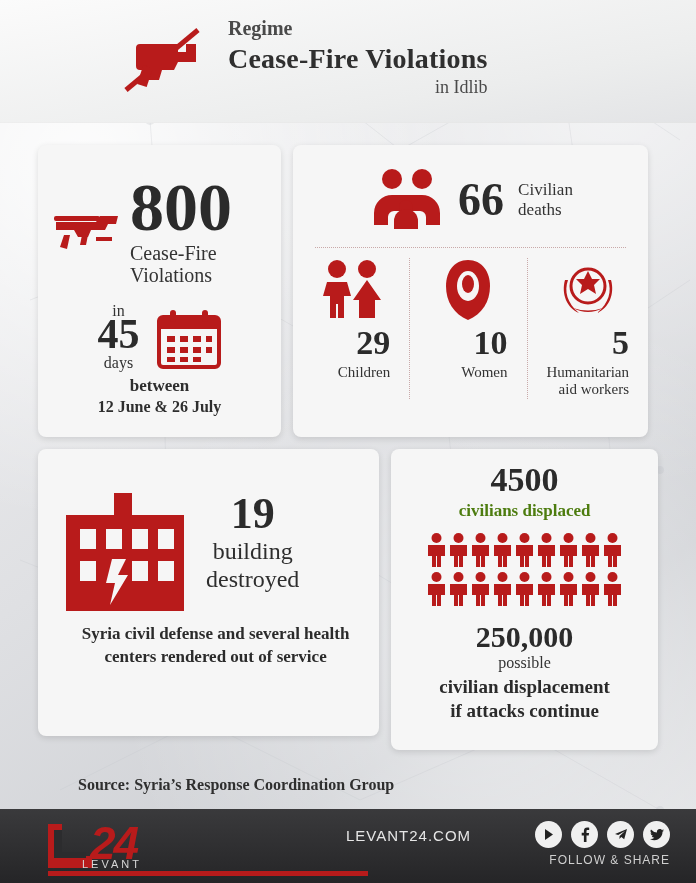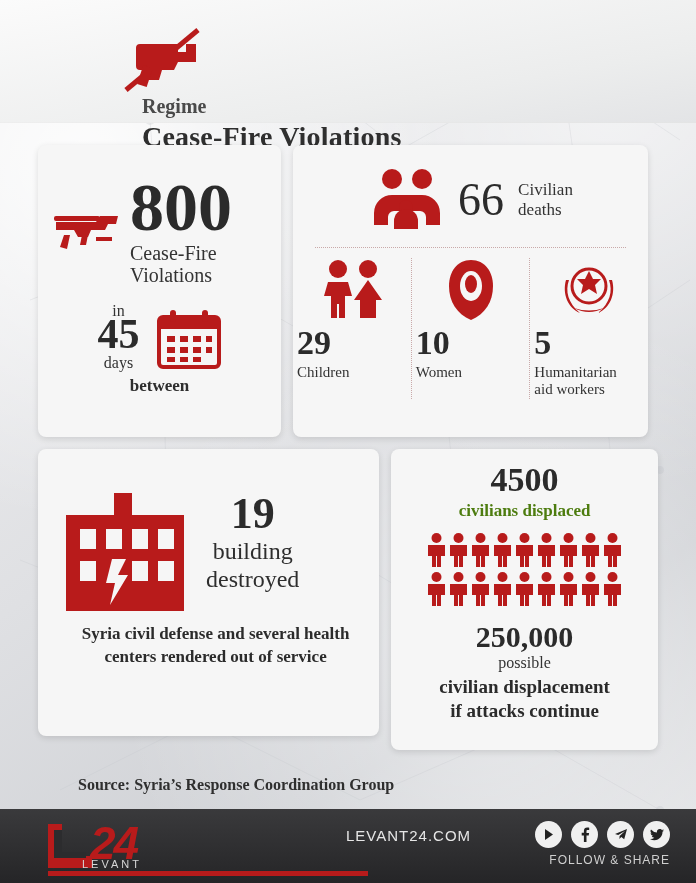--- a/index.html
+++ b/index.html
@@ -36,21 +36,20 @@
     height: 122px;
     background: linear-gradient(170deg, #fbfbfb 0%, #eceded 70%, #e3e4e6 100%);
     border-bottom: 1px solid rgba(0,0,0,0.05);
   }
   .header-inner {
     position: absolute;
     left: 120px;
     top: 18px;
     display: flex;
     align-items: flex-start;
-    flex-direction: column;
   }
   .gun-wrap {
     width: 86px;
     height: 70px;
     margin-top: 8px;
     position: relative;
   }
   .title-block {
     margin-left: 22px;
     color: #3c3c3c;
@@ -168,41 +167,41 @@
   }
   .cas-top {
     display: flex;
     align-items: center;
     justify-content: center;
     padding-top: 22px;
     gap: 14px;
   }
   .cas-num {
     font-size: 46px;
-    font-weight: normal;
+    font-weight: bold;
     color: #2b2b2b;
     line-height: 1;
   }
   .cas-label {
     font-size: 17px;
     color: #333;
     line-height: 1.15;
   }
   .divider-h {
     border-top: 1px dotted #c9a9a9;
     margin: 14px 22px 0 22px;
   }
   .cas-grid {
     display: flex;
     margin-top: 10px;
   }
   .cas-col {
     flex: 1;
-    text-align: left;
-    padding: 0 4px;
+    text-align: right;
+    padding: 0 19px;
   }
   .cas-col + .cas-col {
     border-left: 1px dotted #c9a9a9;
   }
   .cas-col .ic {
     height: 62px;
     display: flex;
     align-items: flex-end;
     justify-content: center;
   }
@@ -490,20 +489,21 @@
                   <rect x="50" y="38" width="6" height="6"></rect>
                 <rect x="11" y="48" width="8" height="5"></rect>
                   <rect x="24" y="48" width="8" height="5"></rect>
                 <rect x="37" y="48" width="8" height="5"></rect>
               </g>
             </svg>
           </div>
         </div>
         <div class="between">
           <div>between</div>
+          <div class="dates">12 June &amp; 26 July</div>
         </div>
       </div>
 
       <div class="card card-casualties">
         <div class="cas-top">
           <div>
             <svg viewBox="0 0 76 62" width="76" height="62">
               <g class="red">
                 <circle cx="24" cy="12" r="10"></circle>
                 <circle cx="54" cy="12" r="10"></circle>

